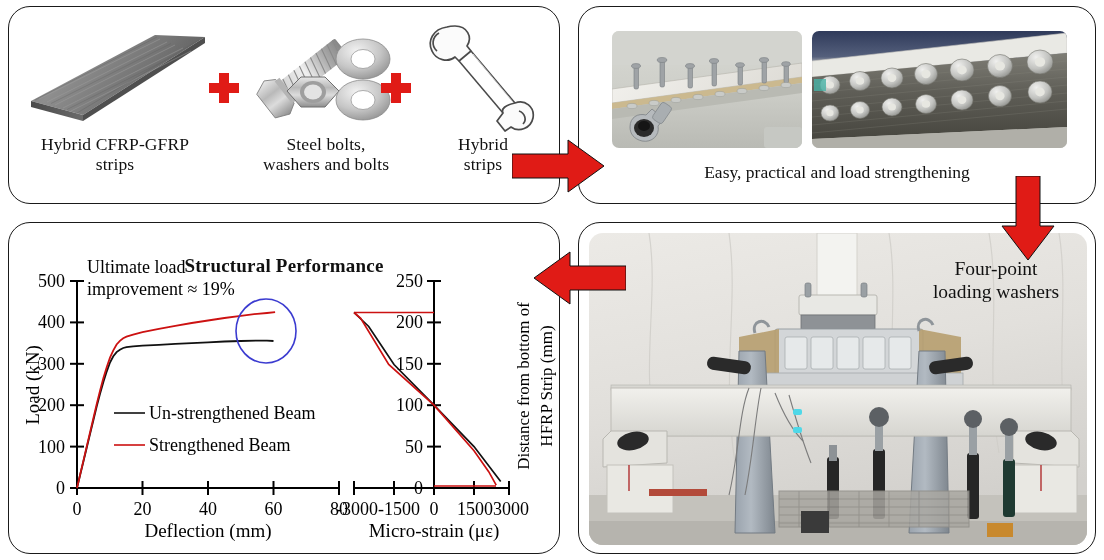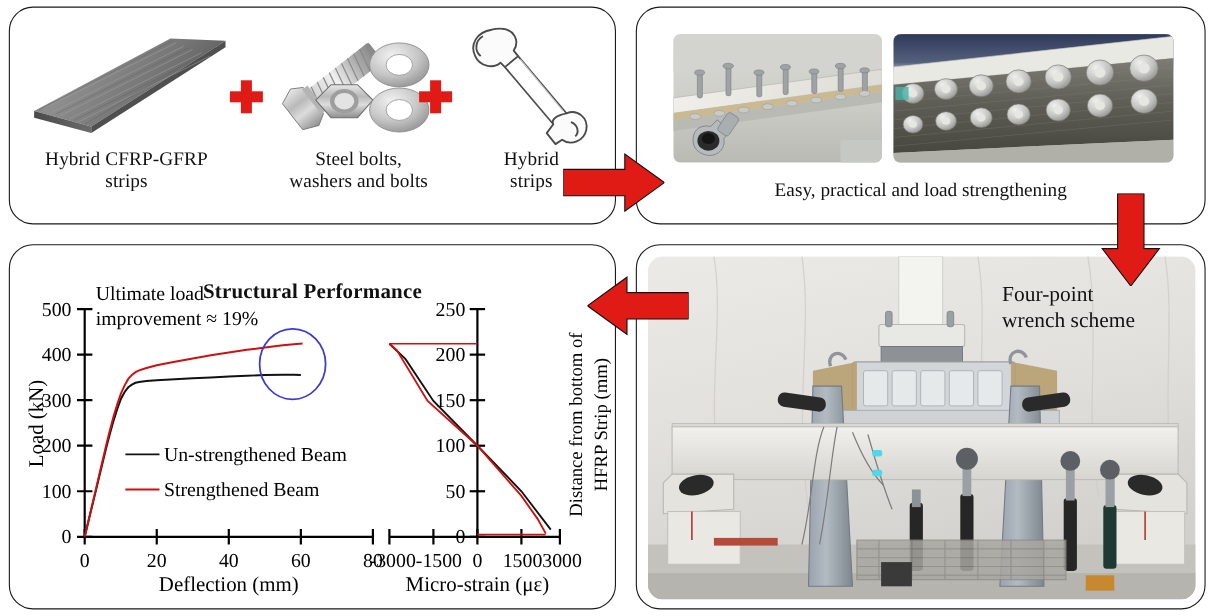--- a/index.html
+++ b/index.html
@@ -33,21 +33,21 @@
   #photo-strip{left:233px;top:24px;width:255px;height:117px;}
   .install-cap{position:absolute;left:0;top:155px;width:100%;text-align:center;font-size:17.5px;}
 
   
   .chart-title{position:absolute;left:0;top:8px;width:100%;text-align:center;
                font-size:19px;font-weight:bold;letter-spacing:.2px;margin-top:24px;}
   #svg-charts{position:absolute;left:0;top:0;}
 
   
   #photo-setup{position:absolute;left:10px;top:10px;width:498px;height:312px;border-radius:14px;overflow:hidden;}
-  .test-cap{position:absolute;right:14px;top:34px;width:170px;text-align:left;
+  .test-cap{position:absolute;right:14px;top:34px;width:170px;text-align:center;
             font-size:19.5px;line-height:1.2;z-index:6;}
 
   
   .arrow{position:absolute;z-index:9;}
   #arrow-right-1{left:512px;top:138px;width:92px;height:56px;}
   #arrow-down-1 {left:1000px;top:176px;width:56px;height:84px;}
   #arrow-left-1 {left:534px;top:250px;width:92px;height:56px;}
 </style>
 </head>
 <body>
@@ -593,21 +593,21 @@
           <line x1="360" y1="258" x2="360" y2="294"></line>
       </g>
       <rect x="212" y="278" width="28" height="22" fill="#3a3a3a"></rect>
       <rect x="398" y="290" width="26" height="14" fill="#c8892e"></rect>
       <rect x="60" y="256" width="58" height="7" fill="#b34a3a"></rect>
     </svg>
   </div>
 
   <div class="test-cap">
     <div>Four-point</div>
-    <div>wrench scheme</div>
+    <div>loading washers</div>
   </div>
 </div>
 
 <div class="arrow" id="arrow-right-1">
   <svg width="92" height="56" viewBox="0 0 92 56">
     <polygon points="0,16 56,16 56,2 92,28 56,54 56,40 0,40" fill="#e01b16" stroke="#111" stroke-width="1"></polygon>
   </svg>
 </div>
 
 <div class="arrow" id="arrow-down-1">

